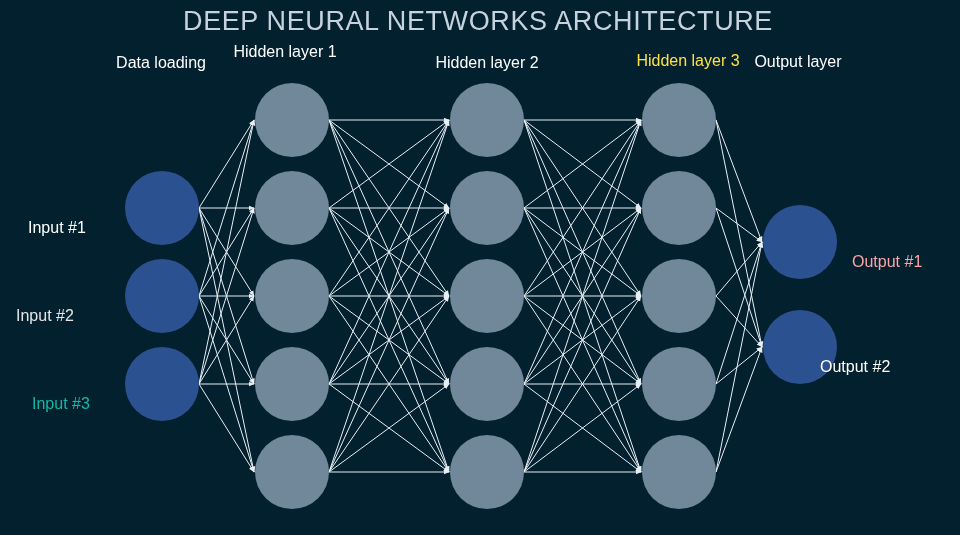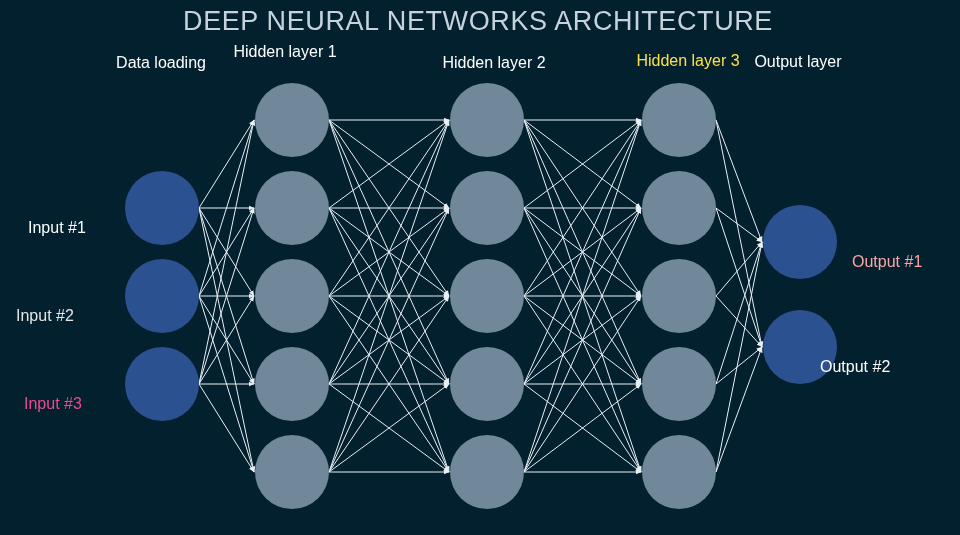--- a/index.html
+++ b/index.html
@@ -158,24 +158,24 @@
         <circle cx="679" cy="472" r="37" fill="#70889a"></circle>
         <circle cx="800" cy="242" r="37" fill="#2c5190"></circle>
         <circle cx="800" cy="347" r="37" fill="#2c5190"></circle>
       </g>
   </svg>
 
   <div class="title" style="color: rgb(198, 211, 221);">DEEP NEURAL NETWORKS ARCHITECTURE</div>
 
   <div class="layer-label" style="left: 161px; top: 54px; color: rgb(255, 255, 255);">Data loading</div>
   <div class="layer-label" style="left: 285px; top: 43px; color: rgb(255, 255, 255);">Hidden layer 1</div>
-  <div class="layer-label" style="left: 487px; top: 54px; color: rgb(255, 255, 255); margin-left: 7px;">Hidden layer 2</div>
+  <div class="layer-label" style="left: 487px; top: 54px; color: rgb(255, 255, 255);">Hidden layer 2</div>
   <div class="layer-label" style="left: 688px; top: 52px; color: #fde047;">Hidden layer 3</div>
   <div class="layer-label" style="left: 798px; top: 53px; color: rgb(255, 255, 255);">Output layer</div>
 
   <div class="node-label" style="left: 28px; top: 208px; color: rgb(255, 255, 255);">Input #1</div>
   <div class="node-label" style="left: 16px; top: 296px; color: #e5e5e5;">Input #2</div>
-  <div class="node-label" style="left: 24px; top: 384px; color: #ec4899;">Input #3</div>
+  <div class="node-label" style="left: 32px; top: 384px; color: #14b8a6;">Input #3</div>
 
   <div class="node-label" style="left: 852px; top: 242px; color: #fca5a5;">Output #1</div>
   <div class="node-label" style="left: 820px; top: 347px; color: rgb(255, 255, 255);">Output #2</div>
 
 </div>
 
 </body></html>

